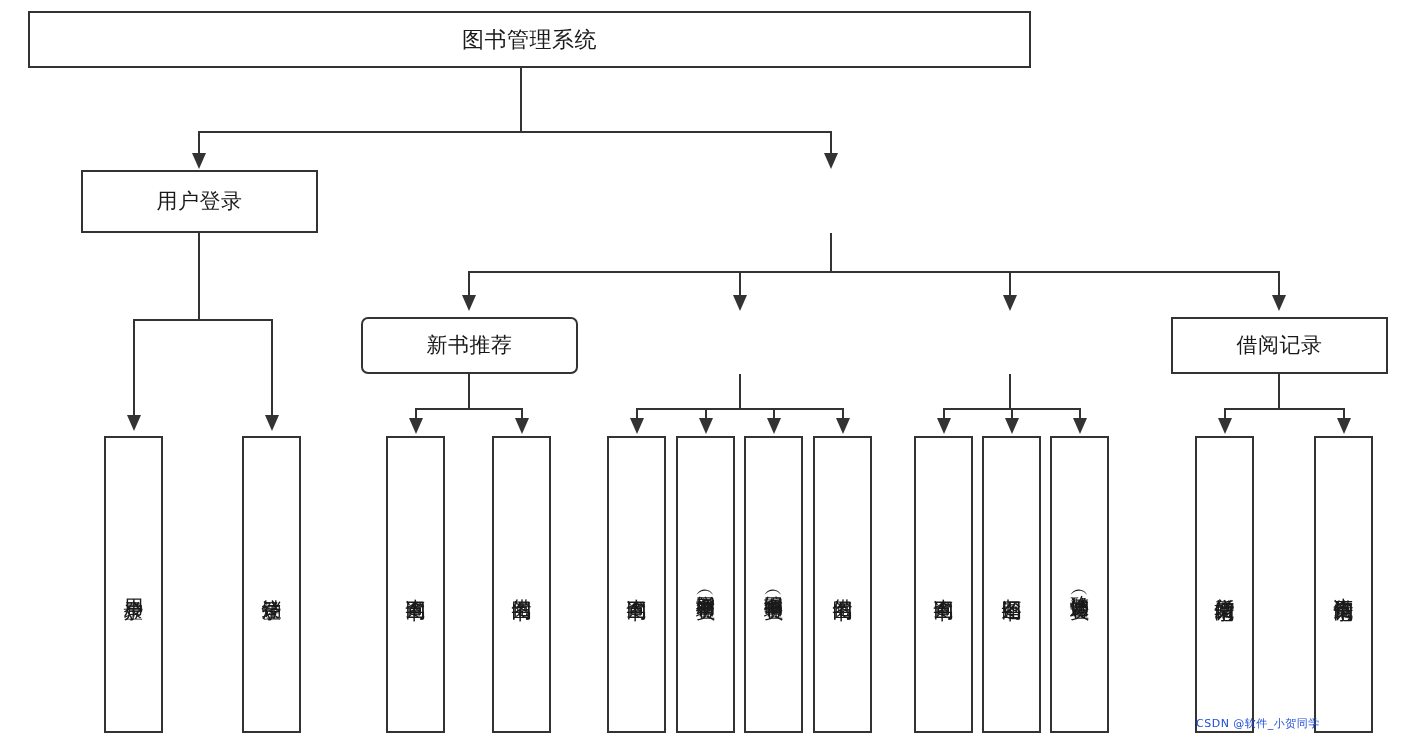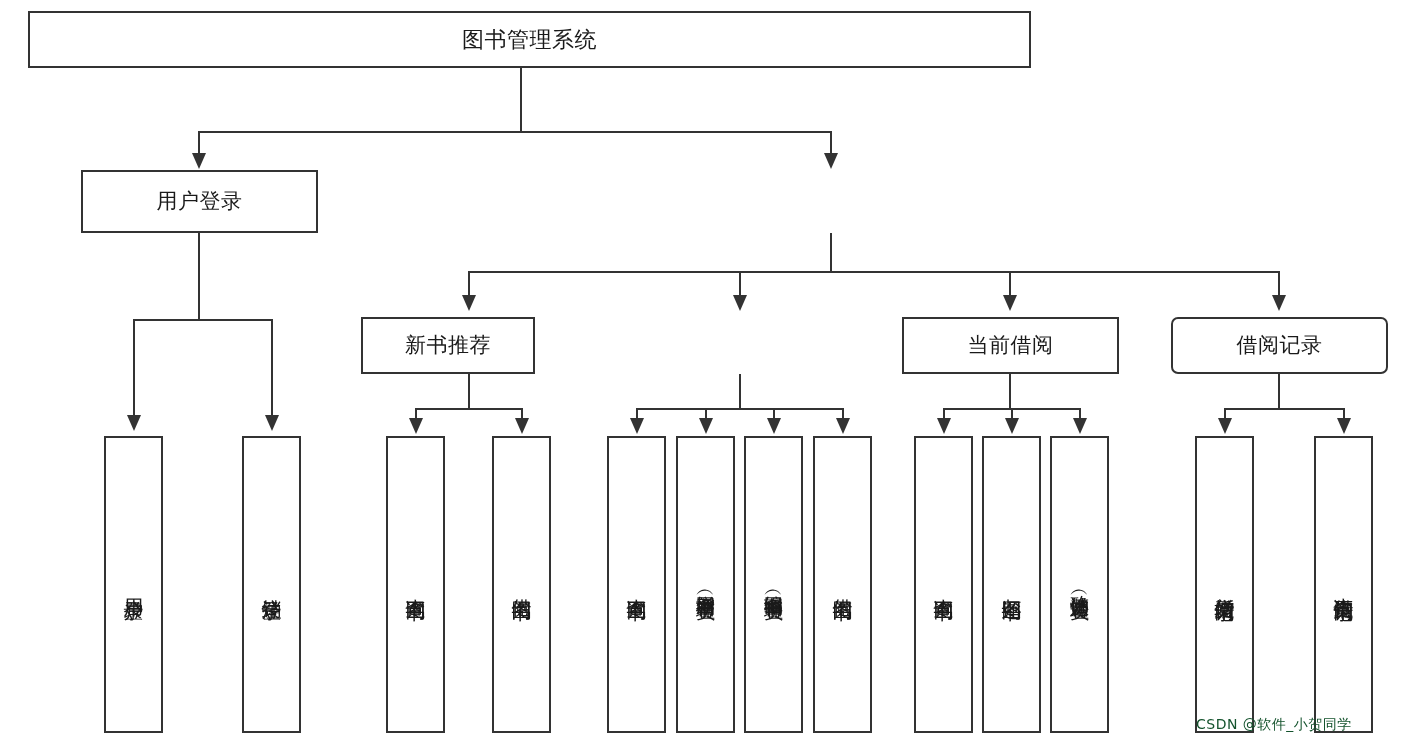--- a/index.html
+++ b/index.html
@@ -66,22 +66,22 @@
   .arrow {
     position: absolute;
     width: 0;
     height: 0;
     border-left: 7px solid transparent;
     border-right: 7px solid transparent;
     border-top: 16px solid #333333;
   }
   .watermark {
     position: absolute;
-    color: #14532d;
-    font-size: 14px;
+    color: #1d4ed8;
+    font-size: 11px;
     letter-spacing: 0.5px;
     white-space: nowrap;
     font-family: "DejaVu Sans", "Liberation Sans", sans-serif;
   }
 </style>
 </head>
 <body>
 
 <div id="canvas">
 
@@ -114,27 +114,24 @@
   <div class="hline" style="left:468px; top:271px; width:812px;"></div>
   <div class="vline" style="left:468px; top:271px; height:26px;"></div>
   <div class="arrow" style="left:462px; top:295px;"></div>
   <div class="vline" style="left:739px; top:271px; height:26px;"></div>
   <div class="arrow" style="left:733px; top:295px;"></div>
   <div class="vline" style="left:1009px; top:271px; height:26px;"></div>
   <div class="arrow" style="left:1003px; top:295px;"></div>
   <div class="vline" style="left:1278px; top:271px; height:26px;"></div>
   <div class="arrow" style="left:1272px; top:295px;"></div>
 
-  <div class="node horiz" style="left:361px; top:317px; width:174px; height:57px;">
+  <div class="node horiz" style="left:361px; top:317px; width:217px; height:57px;border-radius:7px;">
     <span class="lbl">新书推荐</span>
   </div>
-  <div class="node horiz" style="left:902px; top:317px; width:217px; height:57px;">
-    <span class="lbl">当前借阅</span>
-  </div>
-  <div class="node horiz" style="left:1171px; top:317px; width:217px; height:57px;border-radius:7px;">
+  <div class="node horiz" style="left:1171px; top:317px; width:217px; height:57px;">
     <span class="lbl">借阅记录</span>
   </div>
 
   <div class="vline" style="left:468px; top:374px; height:34px;"></div>
   <div class="hline" style="left:415px; top:408px; width:106px;"></div>
   <div class="vline" style="left:415px; top:408px; height:12px;"></div>
   <div class="arrow" style="left:409px; top:418px;"></div>
   <div class="vline" style="left:521px; top:408px; height:12px;"></div>
   <div class="arrow" style="left:515px; top:418px;"></div>
 

